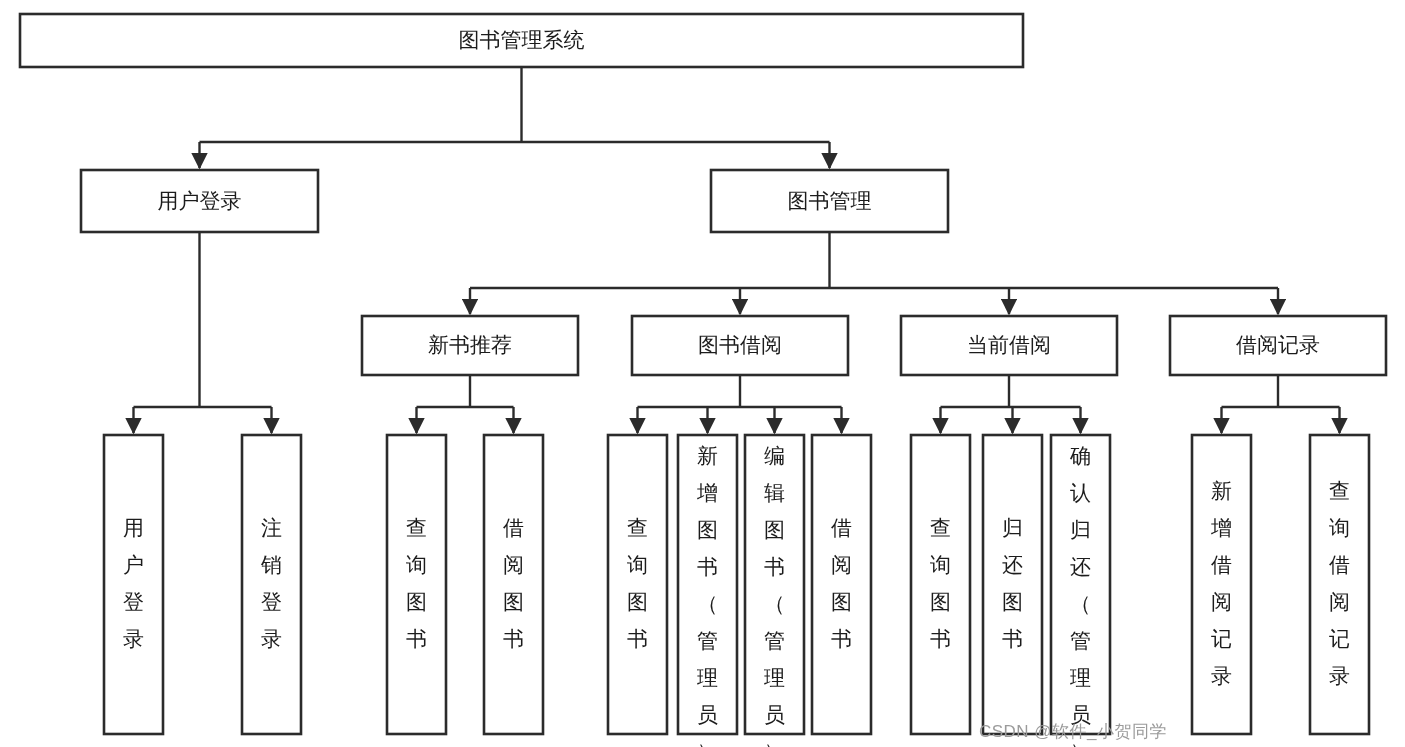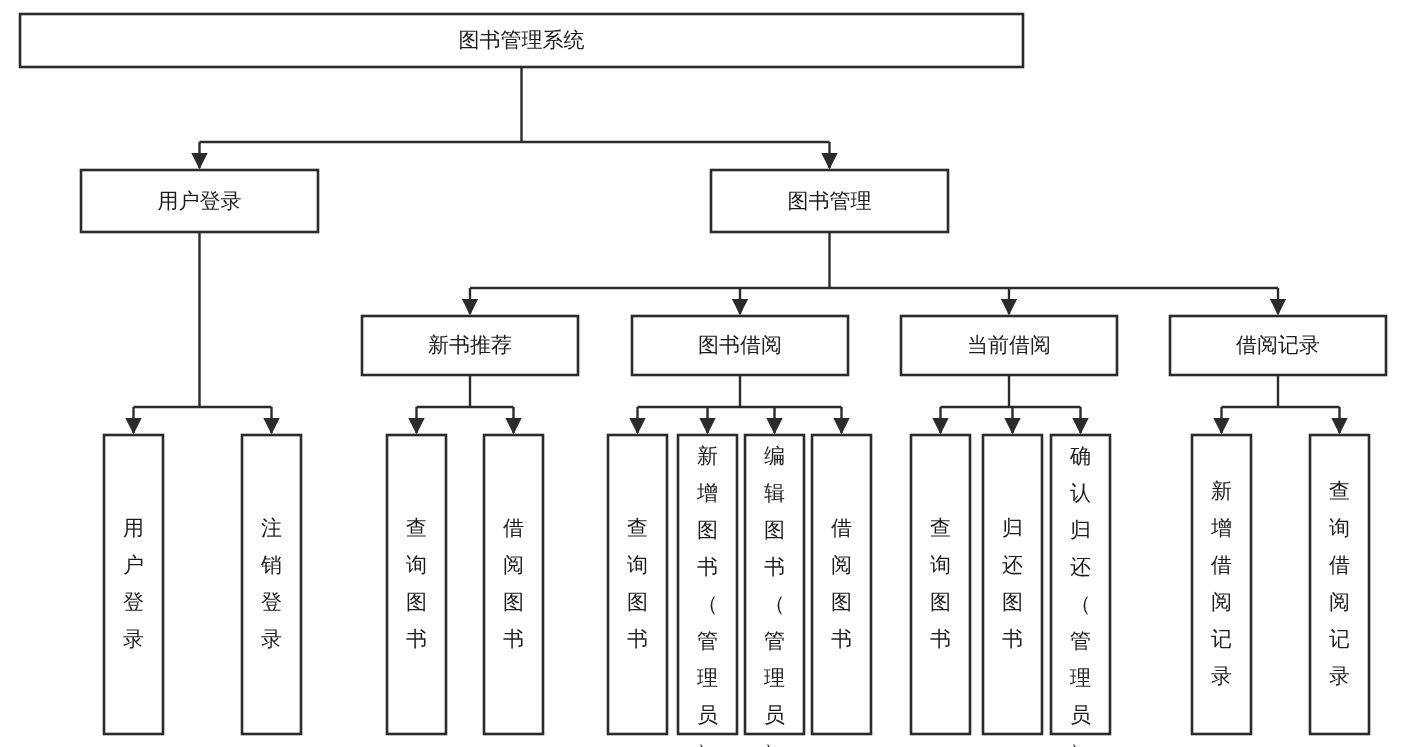--- a/index.html
+++ b/index.html
@@ -201,13 +201,14 @@
           <rect x="1192" y="435" width="59" height="299" class="node-rect"></rect>
           <text x="1221.5" y="492" class="node-label node-label-leaf"><tspan x="1221.5" dy="0">新</tspan><tspan x="1221.5" dy="37">增</tspan><tspan x="1221.5" dy="37">借</tspan><tspan x="1221.5" dy="37">阅</tspan><tspan x="1221.5" dy="37">记</tspan><tspan x="1221.5" dy="37">录</tspan></text>
         </g>
         <g>
           <rect x="1310" y="435" width="59" height="299" class="node-rect"></rect>
           <text x="1339.5" y="492" class="node-label node-label-leaf"><tspan x="1339.5" dy="0">查</tspan><tspan x="1339.5" dy="37">询</tspan><tspan x="1339.5" dy="37">借</tspan><tspan x="1339.5" dy="37">阅</tspan><tspan x="1339.5" dy="37">记</tspan><tspan x="1339.5" dy="37">录</tspan></text>
         </g>
       </g>
   </svg>
 
+  <div class="watermark">CSDN @软件_小贺同学</div>
 </div>
 
 </body></html>

